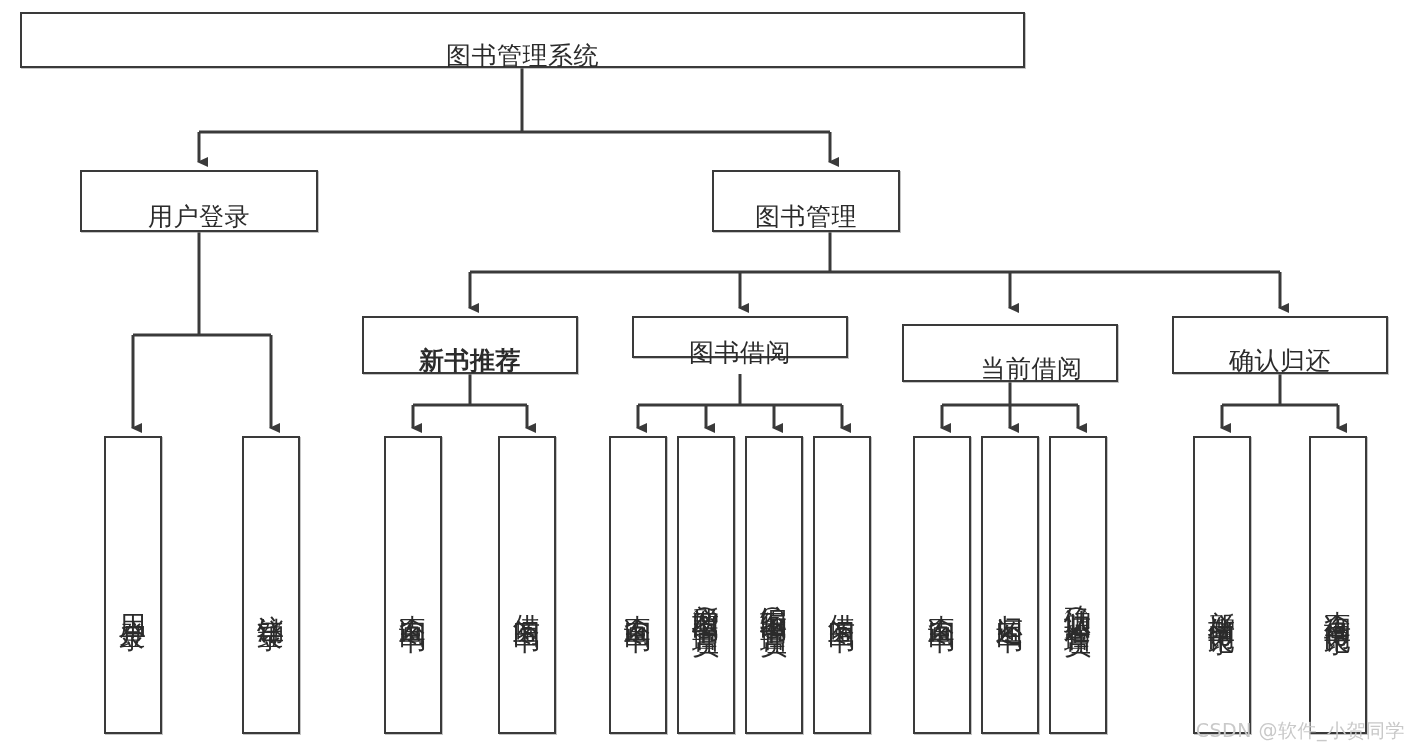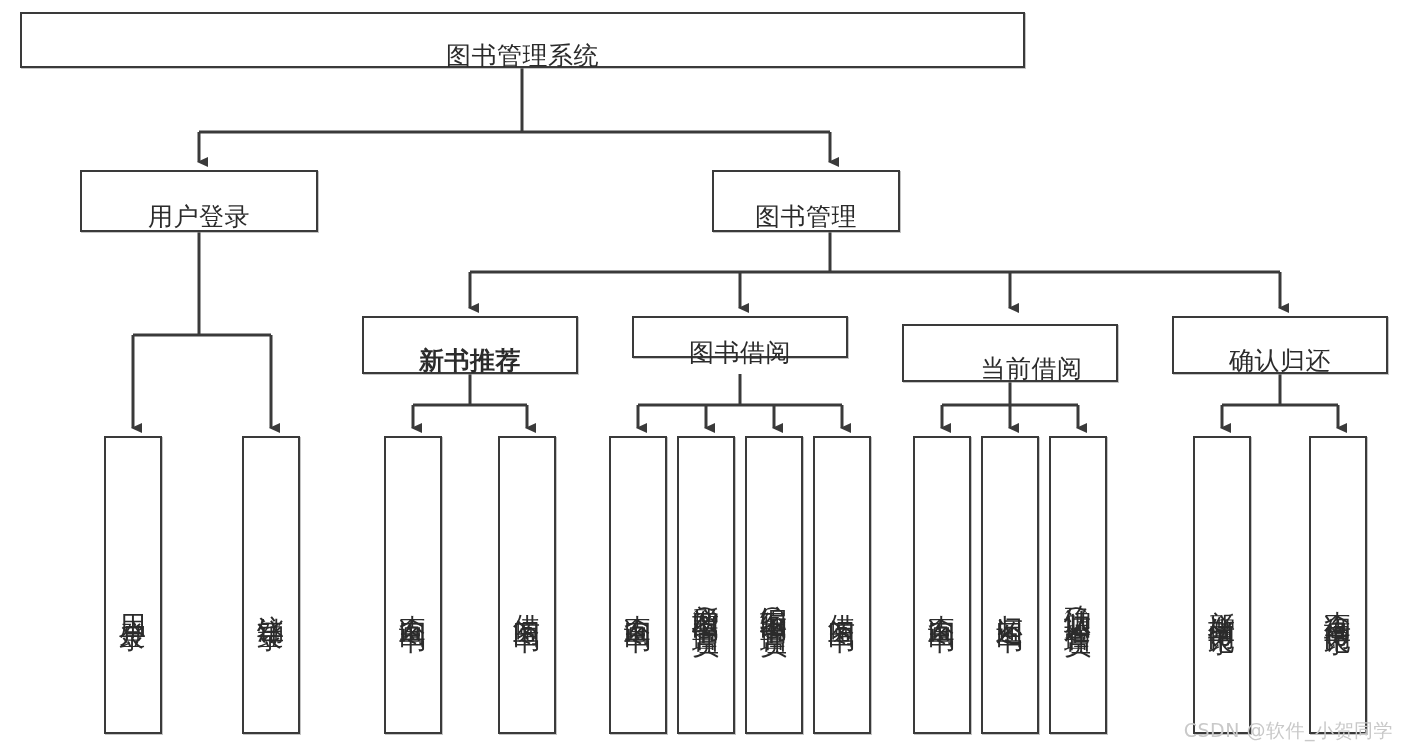--- a/index.html
+++ b/index.html
@@ -58,21 +58,21 @@
   .node.v .lbl {
     writing-mode: vertical-rl;
     text-orientation: upright;
     font-size: 27px;
     line-height: 1.0;
     letter-spacing: 4px;
     max-height: 288px;
   }
   .watermark {
     position: absolute;
-    right: 12px;
+    right: 0;
     bottom: 3px;
     font-size: 19px;
     color: #c9c9c9;
     letter-spacing: 0.5px;
     white-space: nowrap;
     margin-left: 42px;
   }
 </style>
 </head>
 <body>

